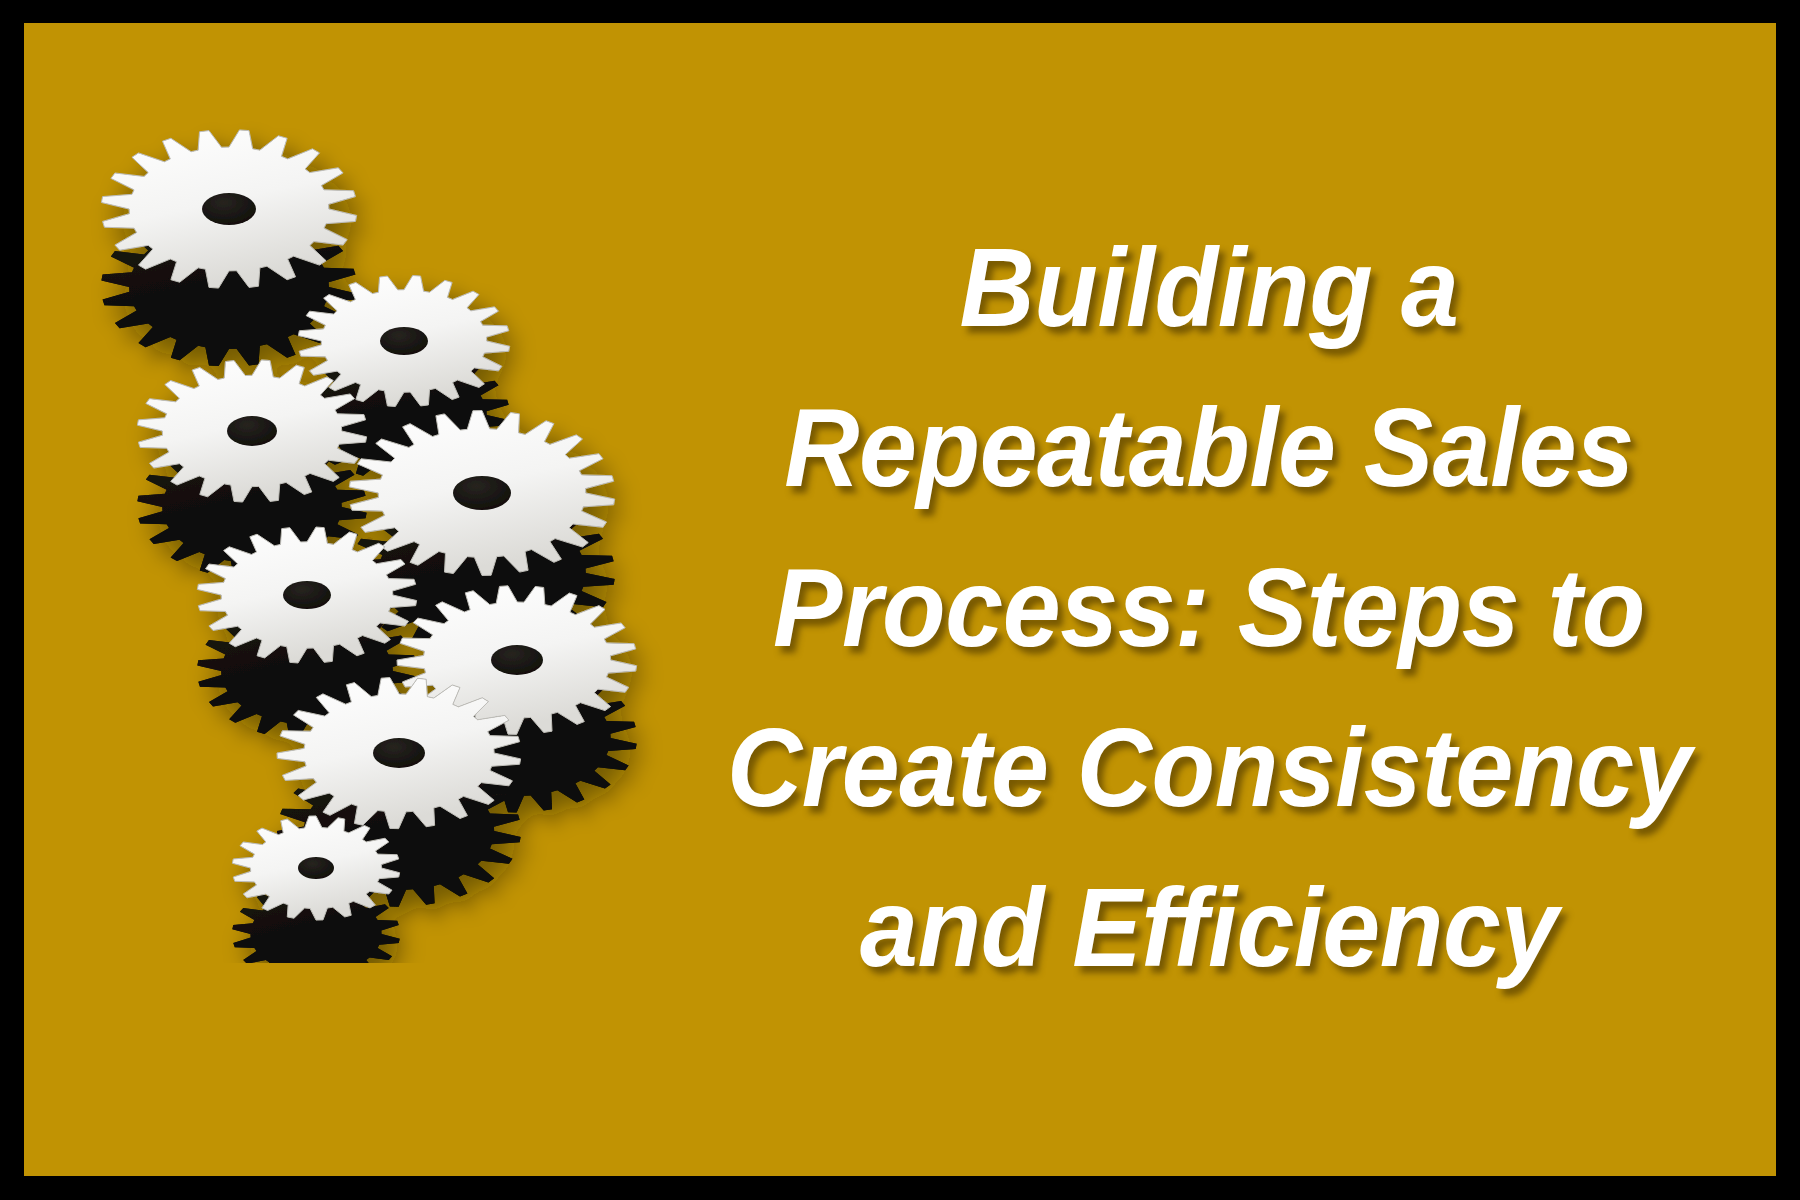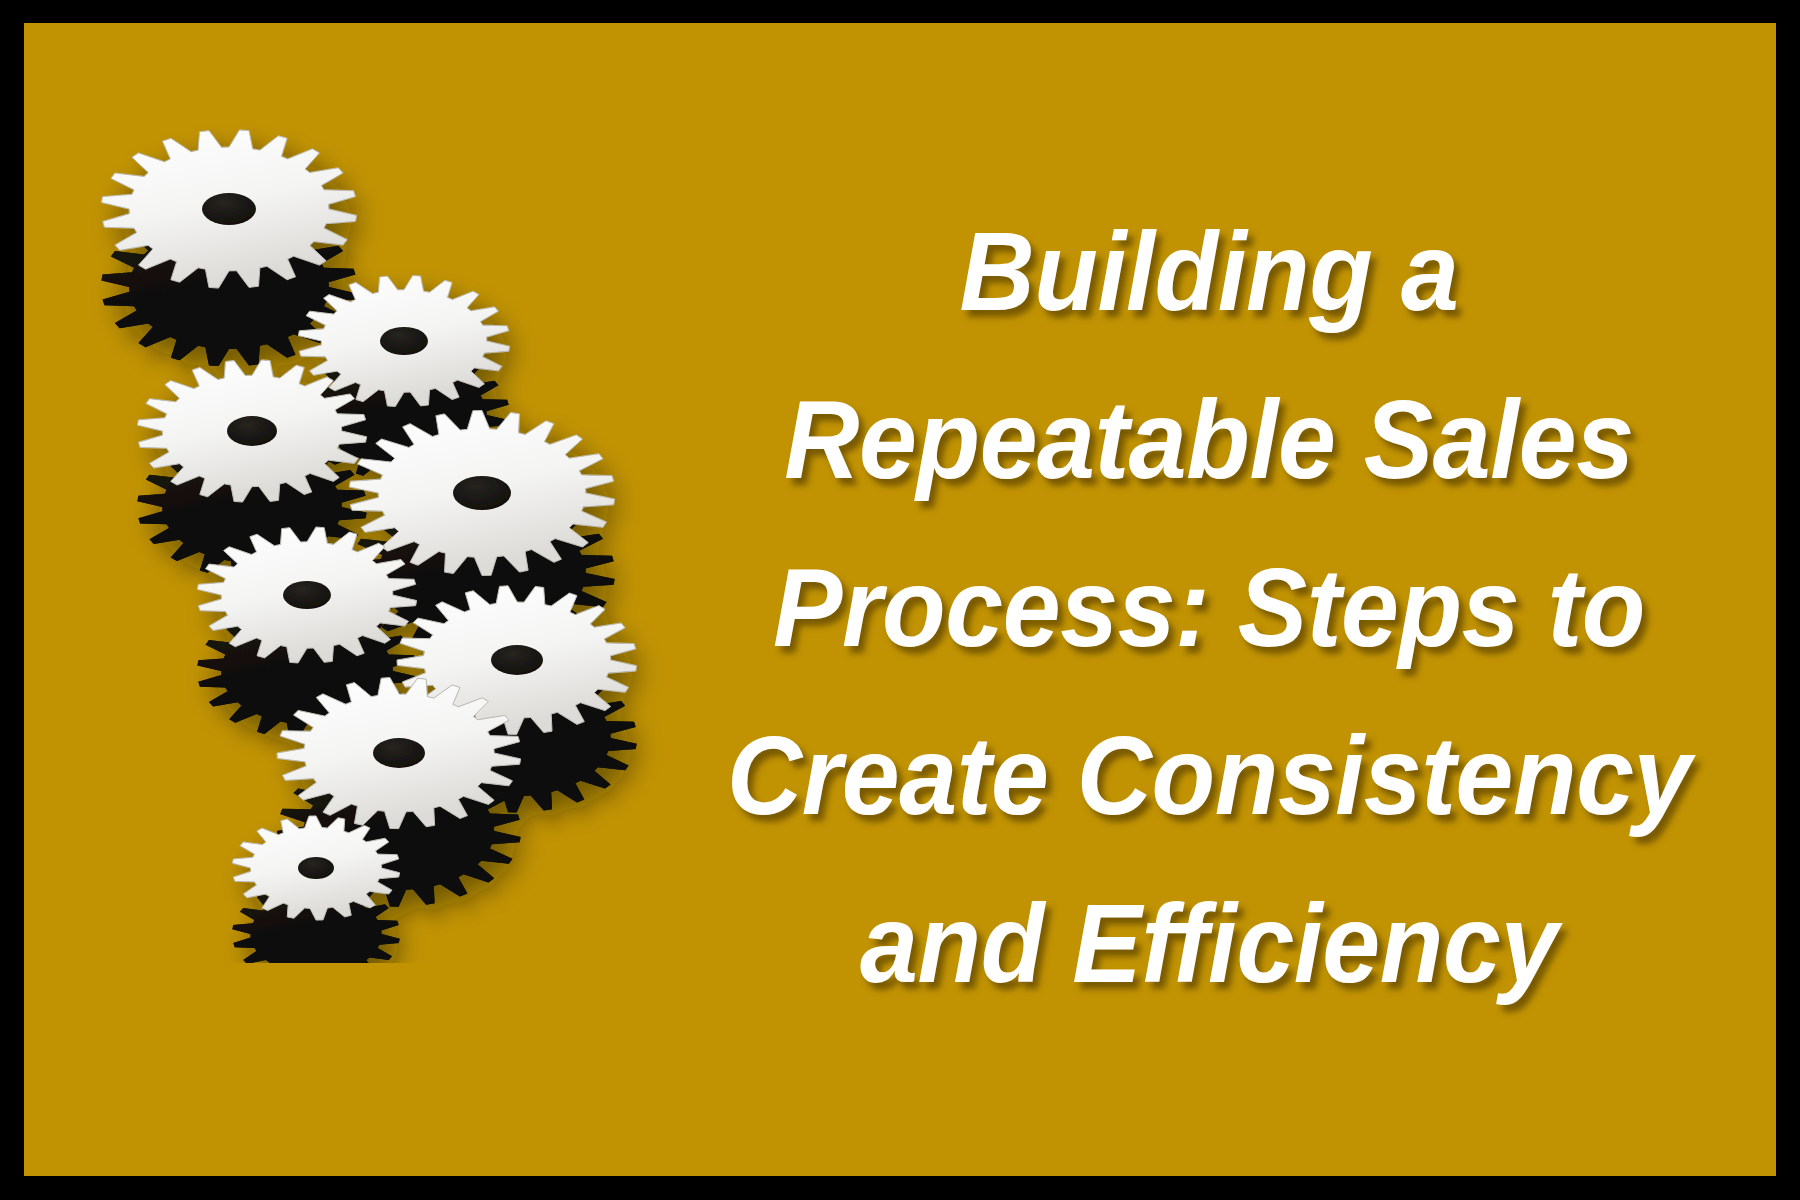--- a/index.html
+++ b/index.html
@@ -40,21 +40,21 @@
   #title-block {
     position: absolute;
     left: 620px;
     top: 150px;
     width: 1130px;
     height: 870px;
     display: flex;
     flex-direction: column;
     align-items: center;
     justify-content: center;
-    gap: 16px;
+    gap: 8px;
   }
   .title-line {
     display: block;
     width: 100%;
     text-align: center;
     color: #FFFFFF;
     font-family: "Liberation Sans Narrow", "Liberation Sans", sans-serif;
     font-weight: bold;
     font-style: italic;
     font-size: 112px;

